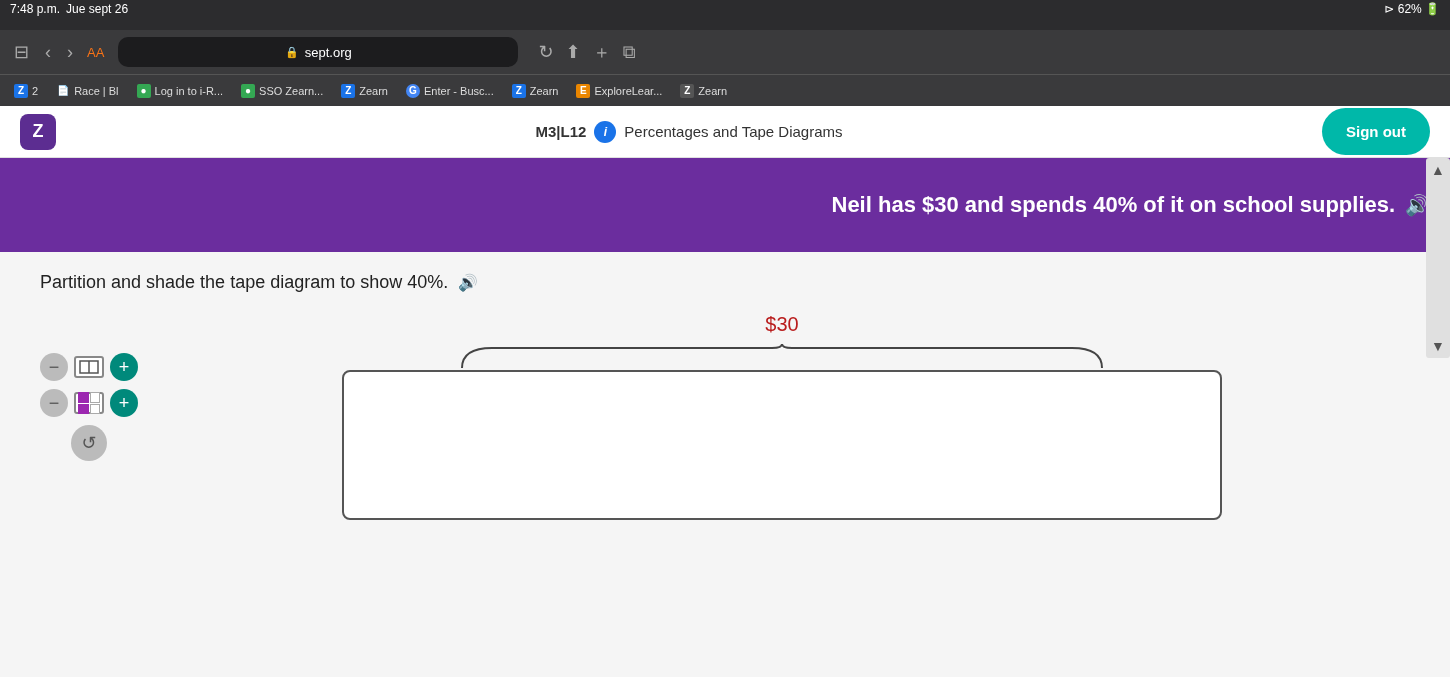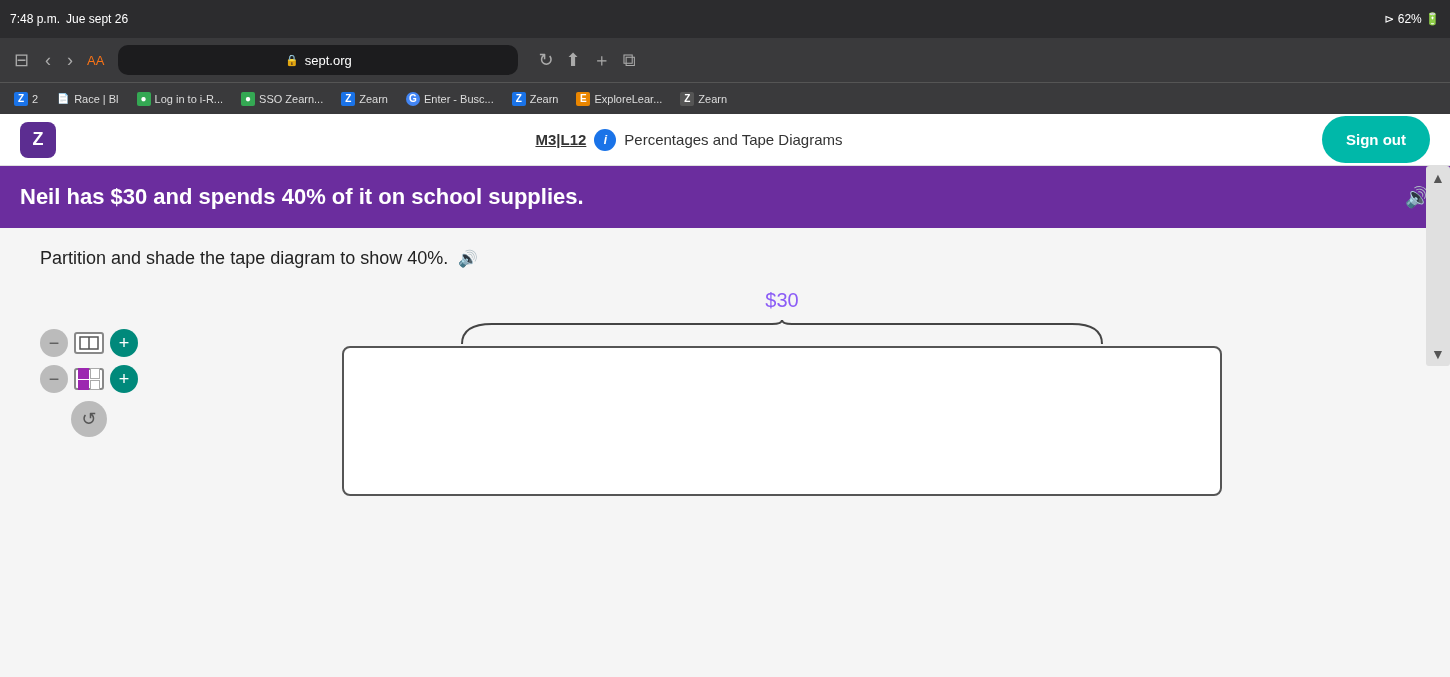--- a/index.html
+++ b/index.html
@@ -11,23 +11,23 @@
       background: #f0f0f0;
     }
 
     
     .status-bar {
       background: #2c2c2e;
       color: #fff;
       font-size: 12px;
       padding: 2px 10px;
       display: flex;
-      align-items: center;
+      align-items: flex-start;
       justify-content: space-between;
-      height: 38px;
+      height: 30px;
     }
     .status-left { display: flex; align-items: center; gap: 6px; }
     .status-right { display: flex; align-items: center; gap: 6px; }
 
     
     .browser-chrome {
       background: #3a3a3c;
       padding: 4px 10px;
       display: flex;
       align-items: center;
@@ -135,21 +135,21 @@
     }
     .lesson-info {
       flex: 1;
       display: flex;
       align-items: center;
       justify-content: center;
       gap: 8px;
       font-size: 15px;
       color: #333;
     }
-    .lesson-code { font-weight: 600; text-decoration: underline; }
+    .lesson-code { font-weight: 600; }
     .info-icon {
       background: #1a73e8;
       color: #fff;
       border-radius: 50%;
       width: 22px;
       height: 22px;
       display: flex;
       align-items: center;
       justify-content: center;
       font-size: 12px;
@@ -164,25 +164,25 @@
       border-radius: 24px;
       padding: 15px 24px;
       font-size: 15px;
       font-weight: 600;
       cursor: pointer;
     }
 
     
     .purple-banner {
       background: #6b2d9e;
-      padding: 18px 20px;
+      padding: 34px 20px;
       text-align: center;
       display: flex;
       align-items: center;
-      justify-content: space-between;
+      justify-content: flex-end;
       gap: 10px;
     }
     .purple-banner-text {
       color: #fff;
       font-size: 22px;
       font-weight: 700;
     }
     .speaker-icon {
       color: #fff;
       font-size: 20px;
@@ -290,21 +290,21 @@
 
     
     .diagram-container {
       flex: 1;
       display: flex;
       flex-direction: column;
       align-items: center;
     }
     .diagram-label {
       font-size: 20px;
-      color: #8b5cf6;
+      color: #b91c1c;
       margin-bottom: 4px;
       align-self: center;
     }
 
     
     .brace-container {
       width: 880px;
       display: flex;
       justify-content: center;
       margin-bottom: 0;

